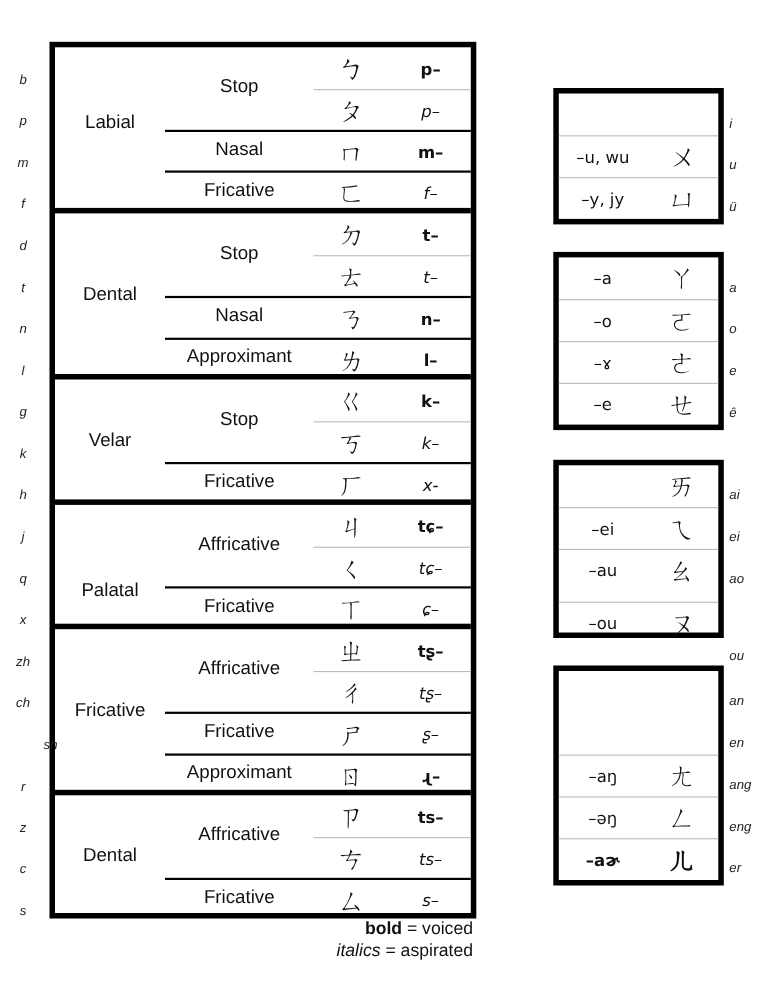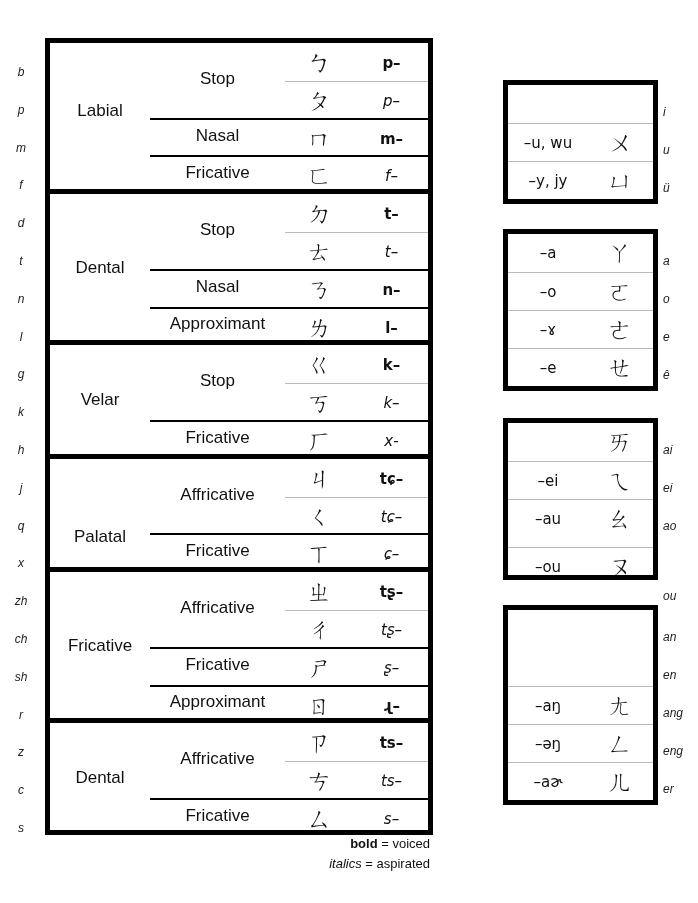--- a/index.html
+++ b/index.html
@@ -15,21 +15,21 @@
   .place { position:absolute; left:0; width:100px; text-align:center; font-size:17px; }
   .manner { position:absolute; left:100px; width:135px; text-align:center; font-size:17px; }
   .mline { position:absolute; left:100px; width:278px; height:0; border-top:2px solid #000; }
   .thin { position:absolute; left:235px; width:143px; height:0; border-top:1px solid #bbb; }
   .zh { position:absolute; left:235px; width:70px; text-align:center; font-size:24px;
         font-family:"DejaVu Sans", sans-serif; }
   .ipa { position:absolute; left:305px; width:73px; text-align:center; font-size:15px;
          font-family:"DejaVu Sans", sans-serif; }
   .ipa.bold { font-weight:bold; }
   .ipa.ital { font-style:italic; }
-  .legend { position:absolute; right:268px; font-size:13px; text-align:right; white-space:nowrap; }
+  .legend { position:absolute; right:268px; font-size:16px; text-align:right; white-space:nowrap; }
   .vbox { position:absolute; left:503px; width:145px; border:5px solid #000; }
   .vrow { position:absolute; left:0; width:145px; height:38px; }
   .vrow .ipa2 { position:absolute; left:0; width:80px; top:0; height:38px; line-height:38px;
                 text-align:center; font-size:15px; font-family:"DejaVu Sans", sans-serif; }
   .vrow .zh2 { position:absolute; left:80px; width:65px; top:0; height:38px; line-height:38px;
                text-align:center; font-size:24px; font-family:"DejaVu Sans", sans-serif; }
   .vrow.sep { border-top:1px solid #bbb; }
   .vpinyin { position:absolute; left:663px; font-style:italic; font-size:12px; color:#222; }
 </style>
 </head>
@@ -138,21 +138,21 @@
       <div class="pinyin" style="top: 291.8px;">n</div>
       <div class="pinyin" style="top: 329.6px;">l</div>
       <div class="pinyin" style="top: 367.4px;">g</div>
       <div class="pinyin" style="top: 405.2px;">k</div>
       <div class="pinyin" style="top: 443px;">h</div>
       <div class="pinyin" style="top: 480.8px;">j</div>
       <div class="pinyin" style="top: 518.6px;">q</div>
       <div class="pinyin" style="top: 556.4px;">x</div>
       <div class="pinyin" style="top: 594.2px;">zh</div>
       <div class="pinyin" style="top: 632px;">ch</div>
-      <div class="pinyin" style="top: 669.8px;">sh</div>
+      <div class="pinyin" style="top: 669.8px; padding-left: 25px;">sh</div>
       <div class="pinyin" style="top: 707.6px;">r</div>
       <div class="pinyin" style="top: 745.4px;">z</div>
       <div class="pinyin" style="top: 783.2px;">c</div>
       <div class="pinyin" style="top: 821px;">s</div>
     </div>
   </div>
 <div id="finals-root">
     <div class="vbox" style="top: 80px; height: 114px;">
       <div class="vrow sep" style="top: 38px;">
         <div class="ipa2">–u, wu</div>
@@ -211,21 +211,21 @@
     <div class="vpinyin" style="top: 557px; margin-top: 32px;">ou</div>
     <div class="vbox" style="top: 605px; height: 190px;">
       <div class="vrow sep" style="top: 76px;">
         <div class="ipa2">–aŋ</div>
         <div class="zh2">ㄤ</div>
       </div>
       <div class="vrow sep" style="top: 114px;">
         <div class="ipa2">–əŋ</div>
         <div class="zh2">ㄥ</div>
       </div>
-      <div class="vrow sep" style="top: 152px;">
+      <div class="vrow sep" style="top: 152px; font-weight: bold;">
         <div class="ipa2">–aɚ</div>
         <div class="zh2">ㄦ</div>
       </div>
     </div>
     <div class="vpinyin" style="top: 630px;">an</div>
     <div class="vpinyin" style="top: 668px;">en</div>
     <div class="vpinyin" style="top: 706px;">ang</div>
     <div class="vpinyin" style="top: 744px;">eng</div>
     <div class="vpinyin" style="top: 782px;">er</div>
   </div>

